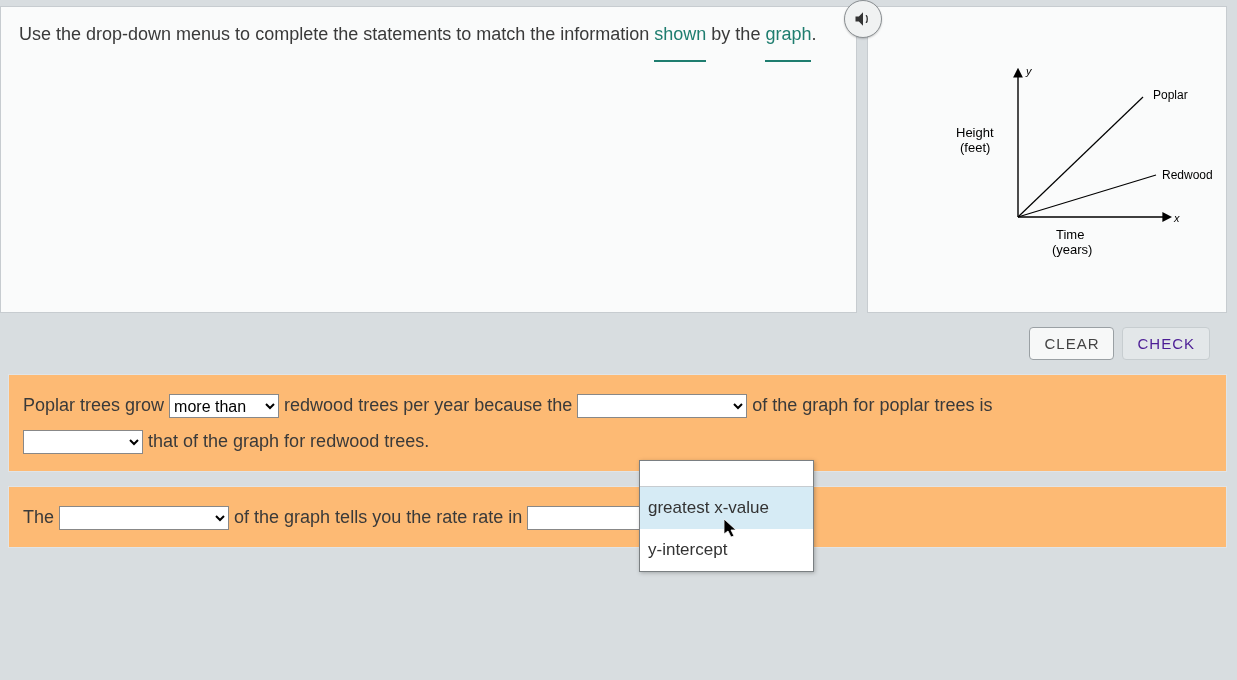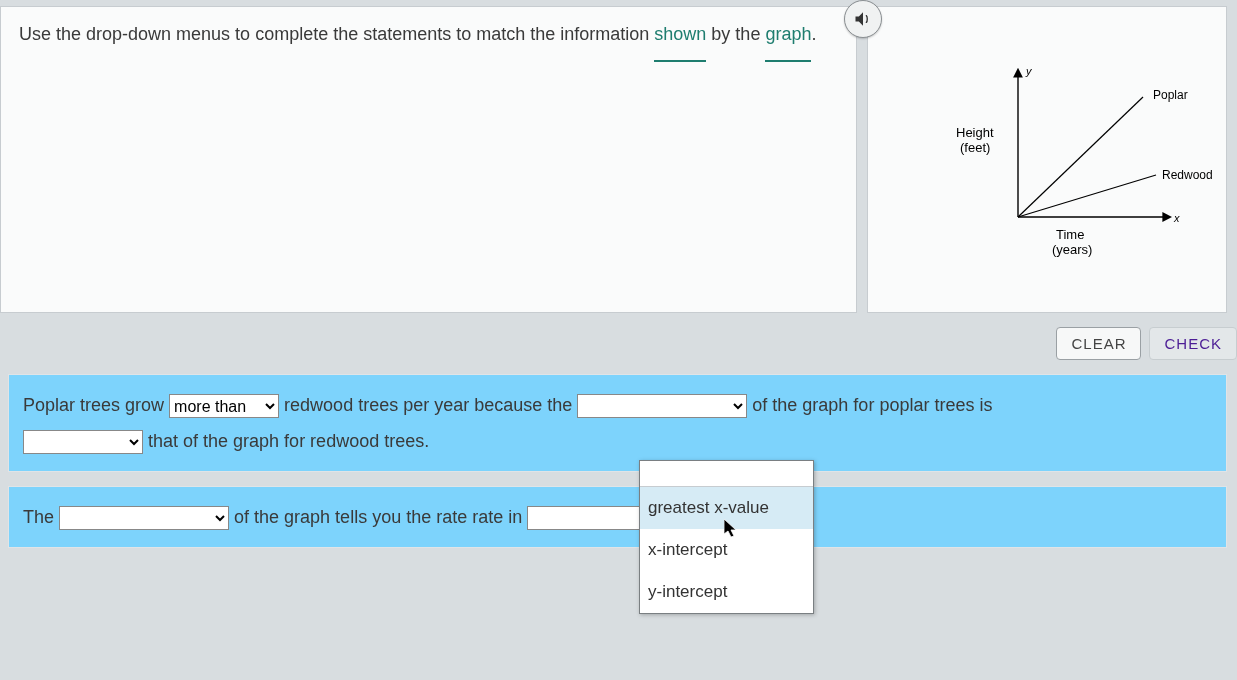--- a/index.html
+++ b/index.html
@@ -54,40 +54,40 @@
     align-items: center;
     justify-content: center;
     cursor: pointer;
     z-index: 5;
     box-shadow: 0 1px 2px rgba(0,0,0,0.2);
   }
   .button-row {
     display: flex;
     justify-content: flex-end;
     gap: 8px;
-    padding: 14px 0 14px 0;
+    padding: 14px 27px 14px 0;
   }
   .btn {
     border: 1px solid #9aa0a4;
     border-radius: 4px;
     background: #f7f8f8;
     padding: 7px 14px;
     font-size: 15px;
     color: #444;
     letter-spacing: 1px;
     cursor: pointer;
   }
   .btn.disabled {
     background: #e3e7e9;
     color: #4c1d95;
     border-color: #c7cdd0;
     cursor: default;
   }
   .statement-box {
-    background: #7dd3fc;
+    background: #fdba74;
     border: 1px solid #e0e4e7;
     margin: 0 10px 14px 8px;
     padding: 12px 14px;
     line-height: 2;
     position: relative;
   }
   select.dd {
     font-size: 16px;
     border: 1px solid #888;
     background: #fff;
@@ -198,19 +198,18 @@
 <div class="statement-box">
   <span>The </span>
   <select class="dd" style="width:170px"><option></option></select>
   <span> of the graph tells you the rate rate in </span>
   <input class="field" style="width: 170px;" type="text">
 </div>
 
 <div class="dropdown-open">
   <div class="blank-top"></div>
   <div class="opt hover">greatest x-value</div>
-  <div class="opt">x-intercept</div>
   <div class="opt">y-intercept</div>
 </div>
 
 <svg class="cursor-arrow" width="16" height="20">
   <polygon points="0,0 0,15 4,12 7,18 10,17 7,11 12,11" fill="#000" stroke="#fff" stroke-width="0.8"></polygon>
 </svg>
 
 </body></html>

